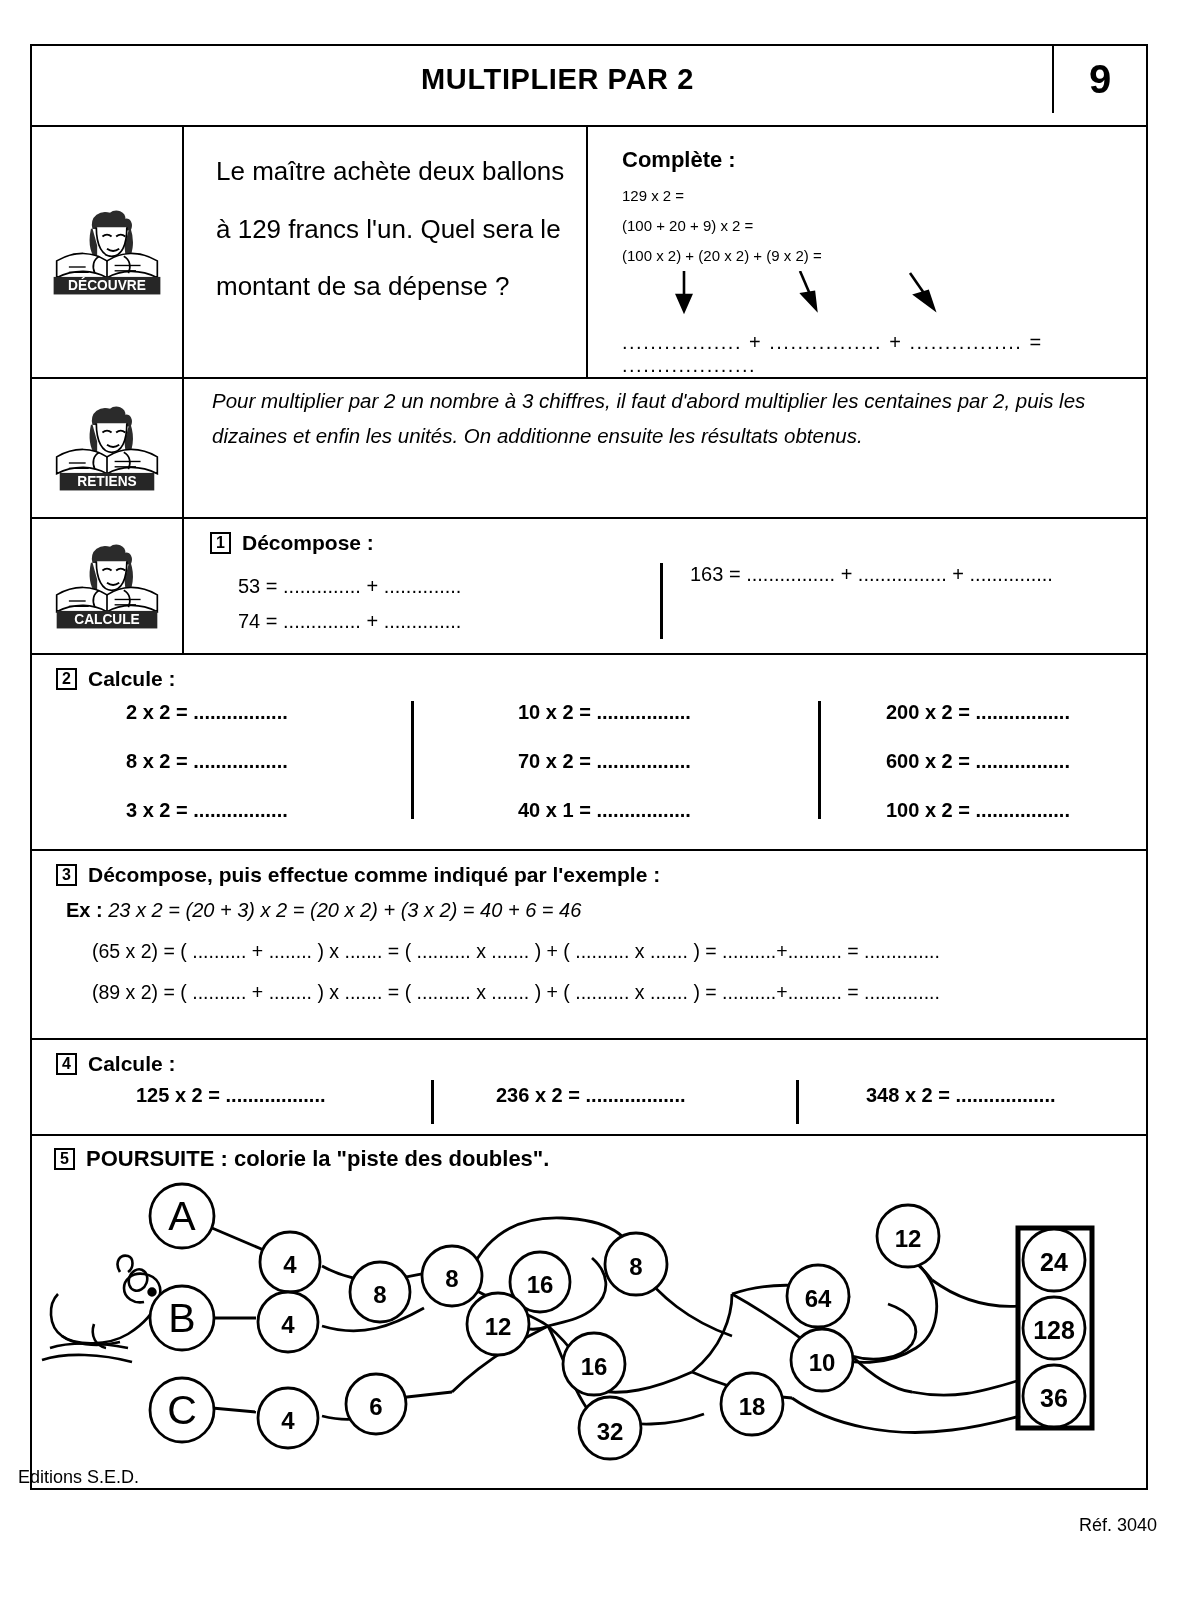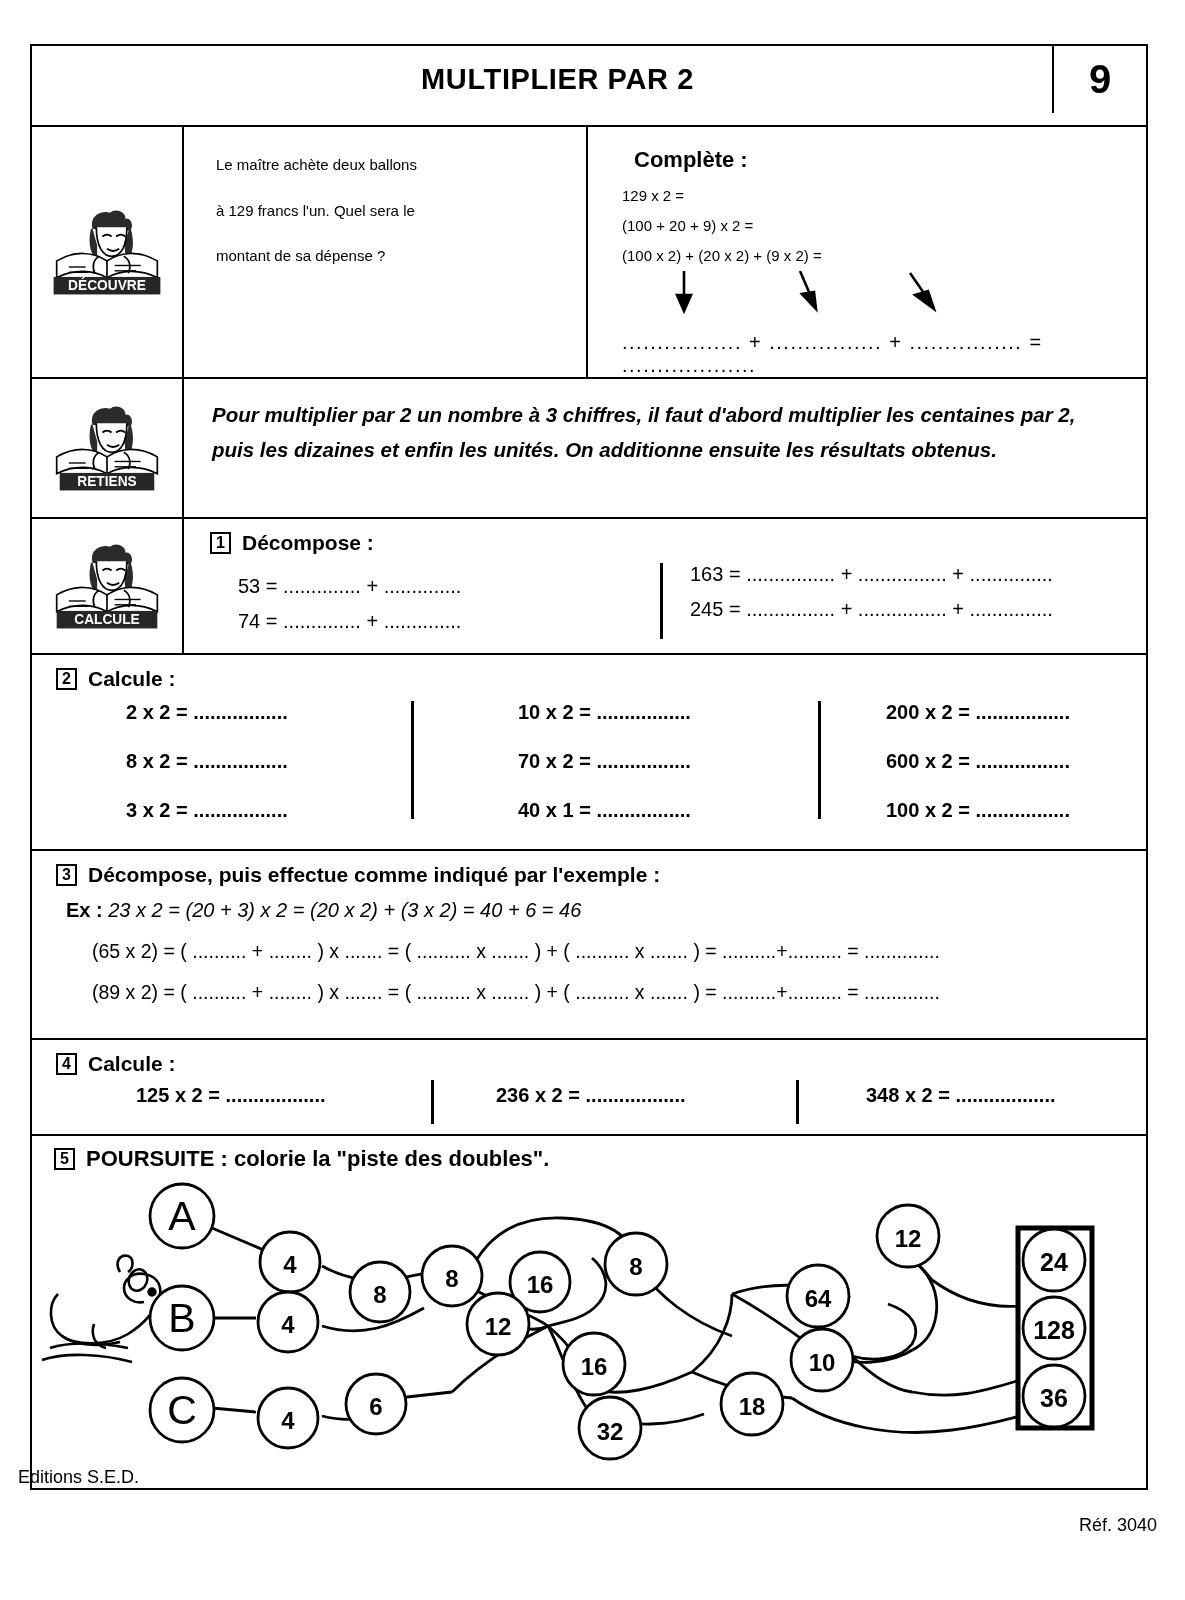--- a/index.html
+++ b/index.html
@@ -43,34 +43,34 @@
 
   .bandbody{position:absolute;left:150px;top:0;right:0;bottom:0;}
 
   
   #band-decouvre{top:125px;width:1114px;height:252px;}
   .dec-left{
     position:absolute;left:150px;top:0;width:406px;height:100%;
     border-right:2.5px solid #000;box-sizing:border-box;
     padding:30px 10px 0 34px;
   }
-  .dec-left p{margin:0 0 29px 0;font-size:15px;line-height:1.1;}
+  .dec-left p{margin:0 0 29px 0;font-size:26px;line-height:1.1;}
   .dec-right{position:absolute;left:560px;top:0;right:0;height:100%;padding:20px 12px 0 30px;box-sizing:border-box;}
-  .dec-right .ttl{font-size:22px;font-weight:bold;margin:0 0 14px 12px;}
+  .dec-right .ttl{font-size:22px;font-weight:bold;margin:0 0 14px 0;}
   .dec-right .ln{font-size:15px;margin:0 0 13px 0;}
 
   .arrows{position:relative;height:40px;}
   .arrows svg{position:absolute;left:0;top:-6px;}
 
   .dots{letter-spacing:1.5px;}
 
   
   #band-retiens{top:377px;width:1114px;height:140px;}
   .ret-text{
-    padding:18px 28px 0 30px;font-size:20.5px;font-style:italic;font-weight:bold;
+    padding:4px 28px 0 30px;font-size:20.5px;font-style:italic;font-weight:normal;
     line-height:1.72;
   }
 
   
   #band-ex1{top:517px;width:1114px;height:136px;}
   .ex1-body{padding:12px 0 0 28px;}
   .exhead{display:flex;align-items:center;gap:11px;font-size:21px;font-weight:bold;}
   .numbox{
     display:inline-flex;align-items:center;justify-content:center;
     width:21px;height:22px;border:2px solid #000;font-size:16px;font-weight:bold;
@@ -254,21 +254,20 @@
           <span>Décompose :</span>
         </div>
         <div class="ex1-grid" style="height:86px;">
           <div class="ex1-col-a">
             <div class="row">53 = .............. + ..............</div>
             <div class="row">74 = .............. + ..............</div>
           </div>
           <div class="vrule" style="left:450px;top:0;height:76px;"></div>
           <div class="ex1-col-b">
             <div class="row">163 = ................ + ................ + ...............</div>
-            <div class="row">245 = ................ + ................ + ...............</div>
           </div>
         </div>
       </div>
     </div>
   </div>
 
   <div class="band" id="band-ex2">
     <div class="pad">
       <div class="exhead">
         <span class="numbox">2</span>

